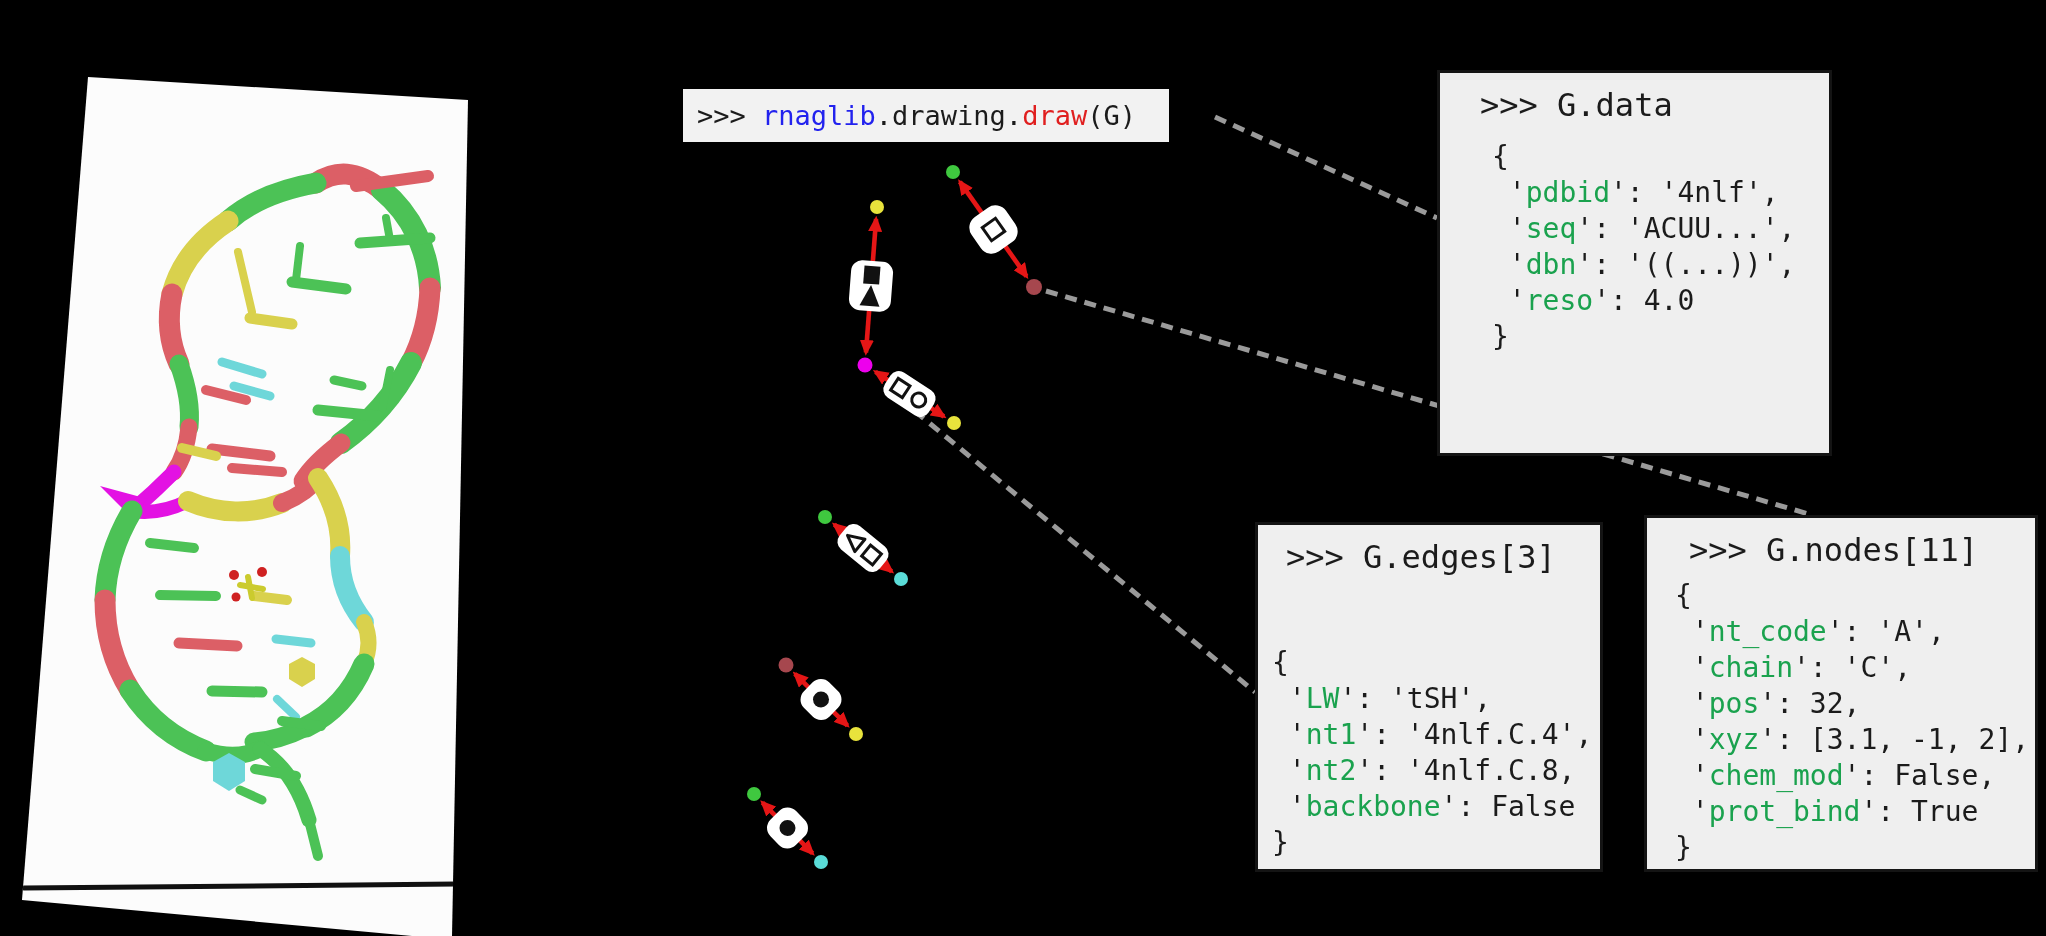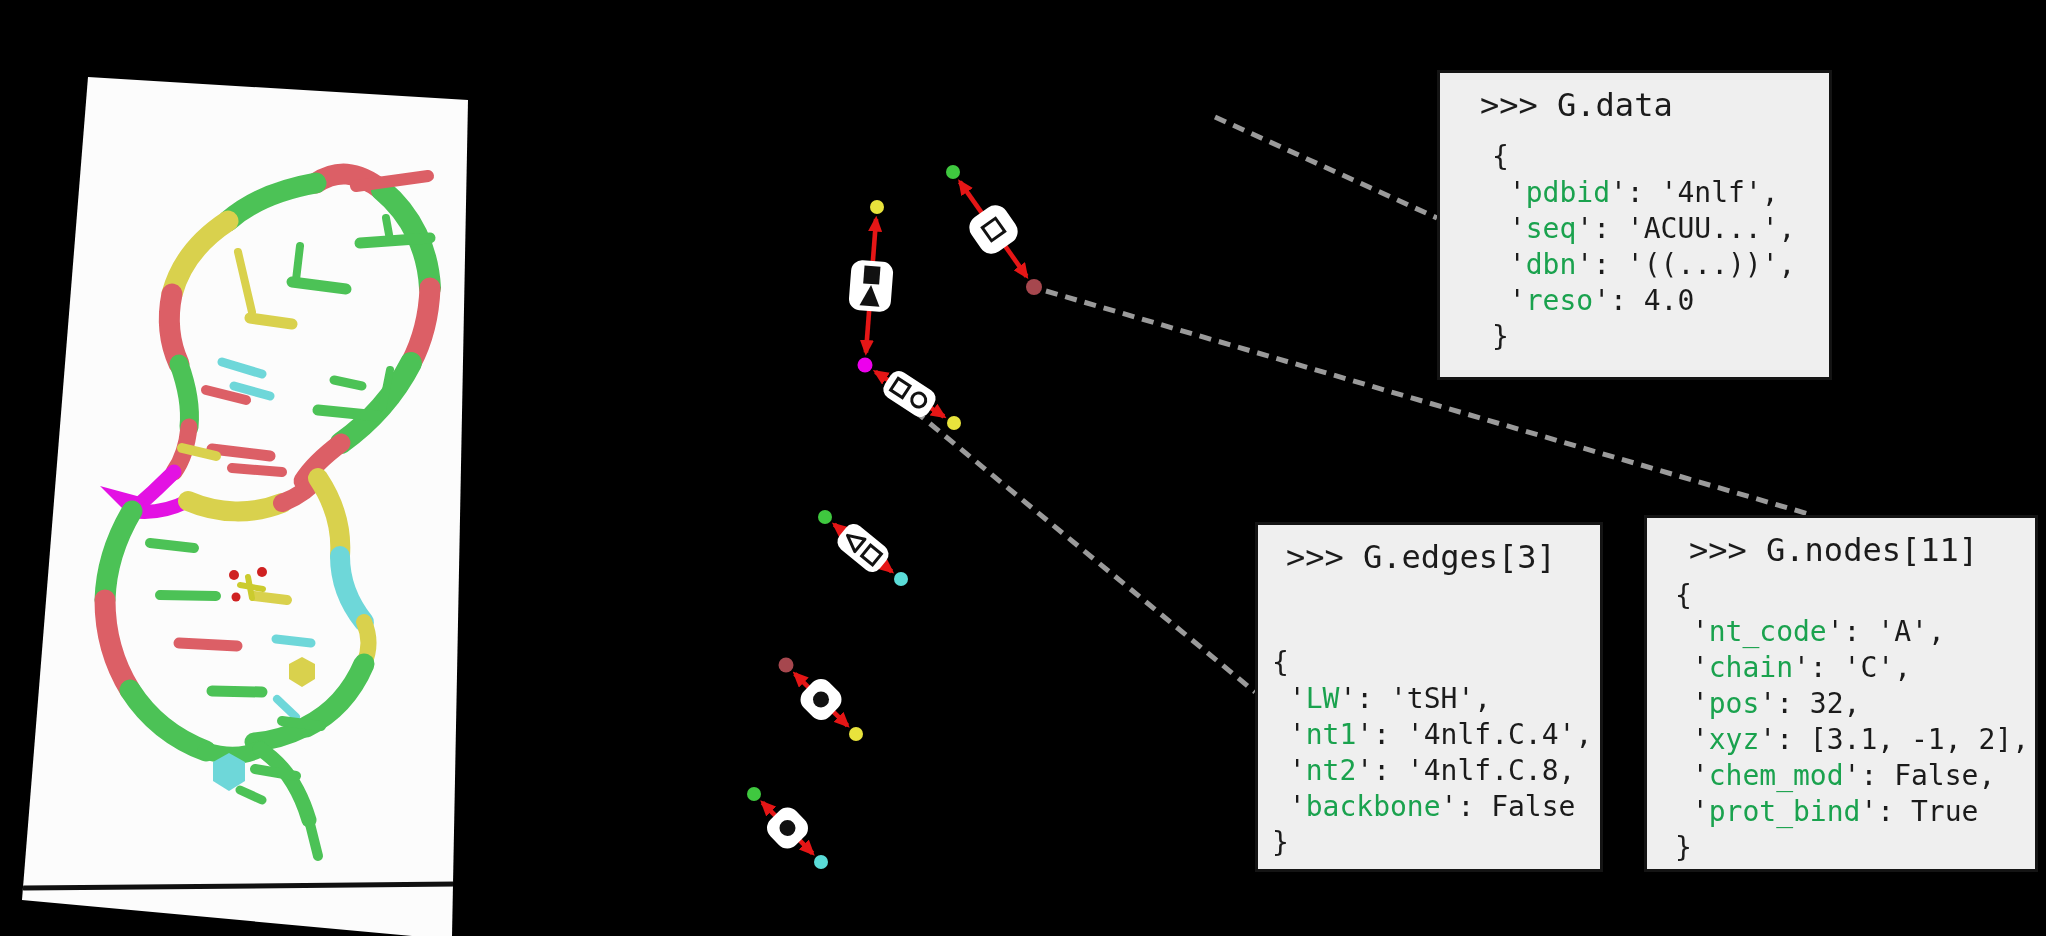--- a/index.html
+++ b/index.html
@@ -7,21 +7,21 @@
           font-family:"DejaVu Sans Mono",monospace;}
   #left-art,#graph-svg{position:absolute;top:0;left:0;}
   #graph-svg{pointer-events:none;}
   .console-box{position:absolute;left:683px;top:89px;width:486px;height:53px;background:#f2f2f2;
                display:flex;align-items:center;padding-left:14px;box-sizing:border-box;
                font-size:27px;white-space:pre;color:#1b1b1b;}
   .codebox{position:absolute;background:#efefef;border:3px solid #141414;box-sizing:border-box;color:#1b1b1b;}
   .codebox .title{font-size:32px;line-height:40px;padding-top:12px;white-space:pre;}
   .codebox .code{font-size:28px;line-height:36px;white-space:pre;}
   .codeline{white-space:pre;}
-  .box-gdata{left:1437px;top:70px;width:395px;height:310px;}
+  .box-gdata{left:1437px;top:70px;width:395px;height:386px;}
   .box-gdata .title{padding-left:40px;}
   .box-gdata .code{margin-top:14px;padding-left:52px;}
   .box-gedges{left:1255px;top:522px;width:348px;height:350px;}
   .box-gedges .title{padding-left:28px;}
   .box-gedges .code{margin-top:68px;padding-left:14px;}
   .box-gnodes{left:1644px;top:515px;width:394px;height:357px;}
   .box-gnodes .title{padding-left:42px;}
   .box-gnodes .code{margin-top:8px;padding-left:28px;}
   .seg-k{color:#1aa24e;text-align:right;}
   .seg-p{color:#1b1b1b;}
@@ -187,20 +187,23 @@
         <circle cx="954" cy="423" r="7" fill="#e8e33c"></circle>
         <circle cx="825" cy="517" r="7" fill="#3fc83f"></circle>
         <circle cx="901" cy="579" r="7" fill="#5adcd8"></circle>
         <circle cx="786" cy="665" r="7.5" fill="#a6474e"></circle>
         <circle cx="856" cy="734" r="7" fill="#e8e33c"></circle>
         <circle cx="754" cy="794" r="7" fill="#3fc83f"></circle>
         <circle cx="821" cy="862" r="7" fill="#5adcd8"></circle>
       </g>
   </svg>
 
+  <div class="console-box">
+    <span id="console-text"><span class="seg-p">&gt;&gt;&gt; </span><span class="seg-blue">rnaglib</span><span class="seg-p">.drawing.</span><span class="seg-red">draw</span><span class="seg-p">(G)</span></span>
+  </div>
 
   <div class="codebox box-gdata">
     <div class="title">&gt;&gt;&gt; G.data</div>
     <div class="code"><div class="codeline"><span class="seg-p">{</span></div><div class="codeline"><span class="seg-p"> '</span><span class="seg-k">pdbid</span><span class="seg-p">': '4nlf',</span></div><div class="codeline"><span class="seg-p"> '</span><span class="seg-k">seq</span><span class="seg-p">': 'ACUU...',</span></div><div class="codeline"><span class="seg-p"> '</span><span class="seg-k">dbn</span><span class="seg-p">': '((...))',</span></div><div class="codeline"><span class="seg-p"> '</span><span class="seg-k">reso</span><span class="seg-p">': 4.0</span></div><div class="codeline"><span class="seg-p">}</span></div></div>
   </div>
   <div class="codebox box-gedges">
     <div class="title">&gt;&gt;&gt; G.edges[3]</div>
     <div class="code"><div class="codeline"><span class="seg-p">{</span></div><div class="codeline"><span class="seg-p"> '</span><span class="seg-k">LW</span><span class="seg-p">': 'tSH',</span></div><div class="codeline"><span class="seg-p"> '</span><span class="seg-k">nt1</span><span class="seg-p">': '4nlf.C.4',</span></div><div class="codeline"><span class="seg-p"> '</span><span class="seg-k">nt2</span><span class="seg-p">': '4nlf.C.8,</span></div><div class="codeline"><span class="seg-p"> '</span><span class="seg-k">backbone</span><span class="seg-p">': False</span></div><div class="codeline"><span class="seg-p">}</span></div></div>
   </div>
   <div class="codebox box-gnodes">

